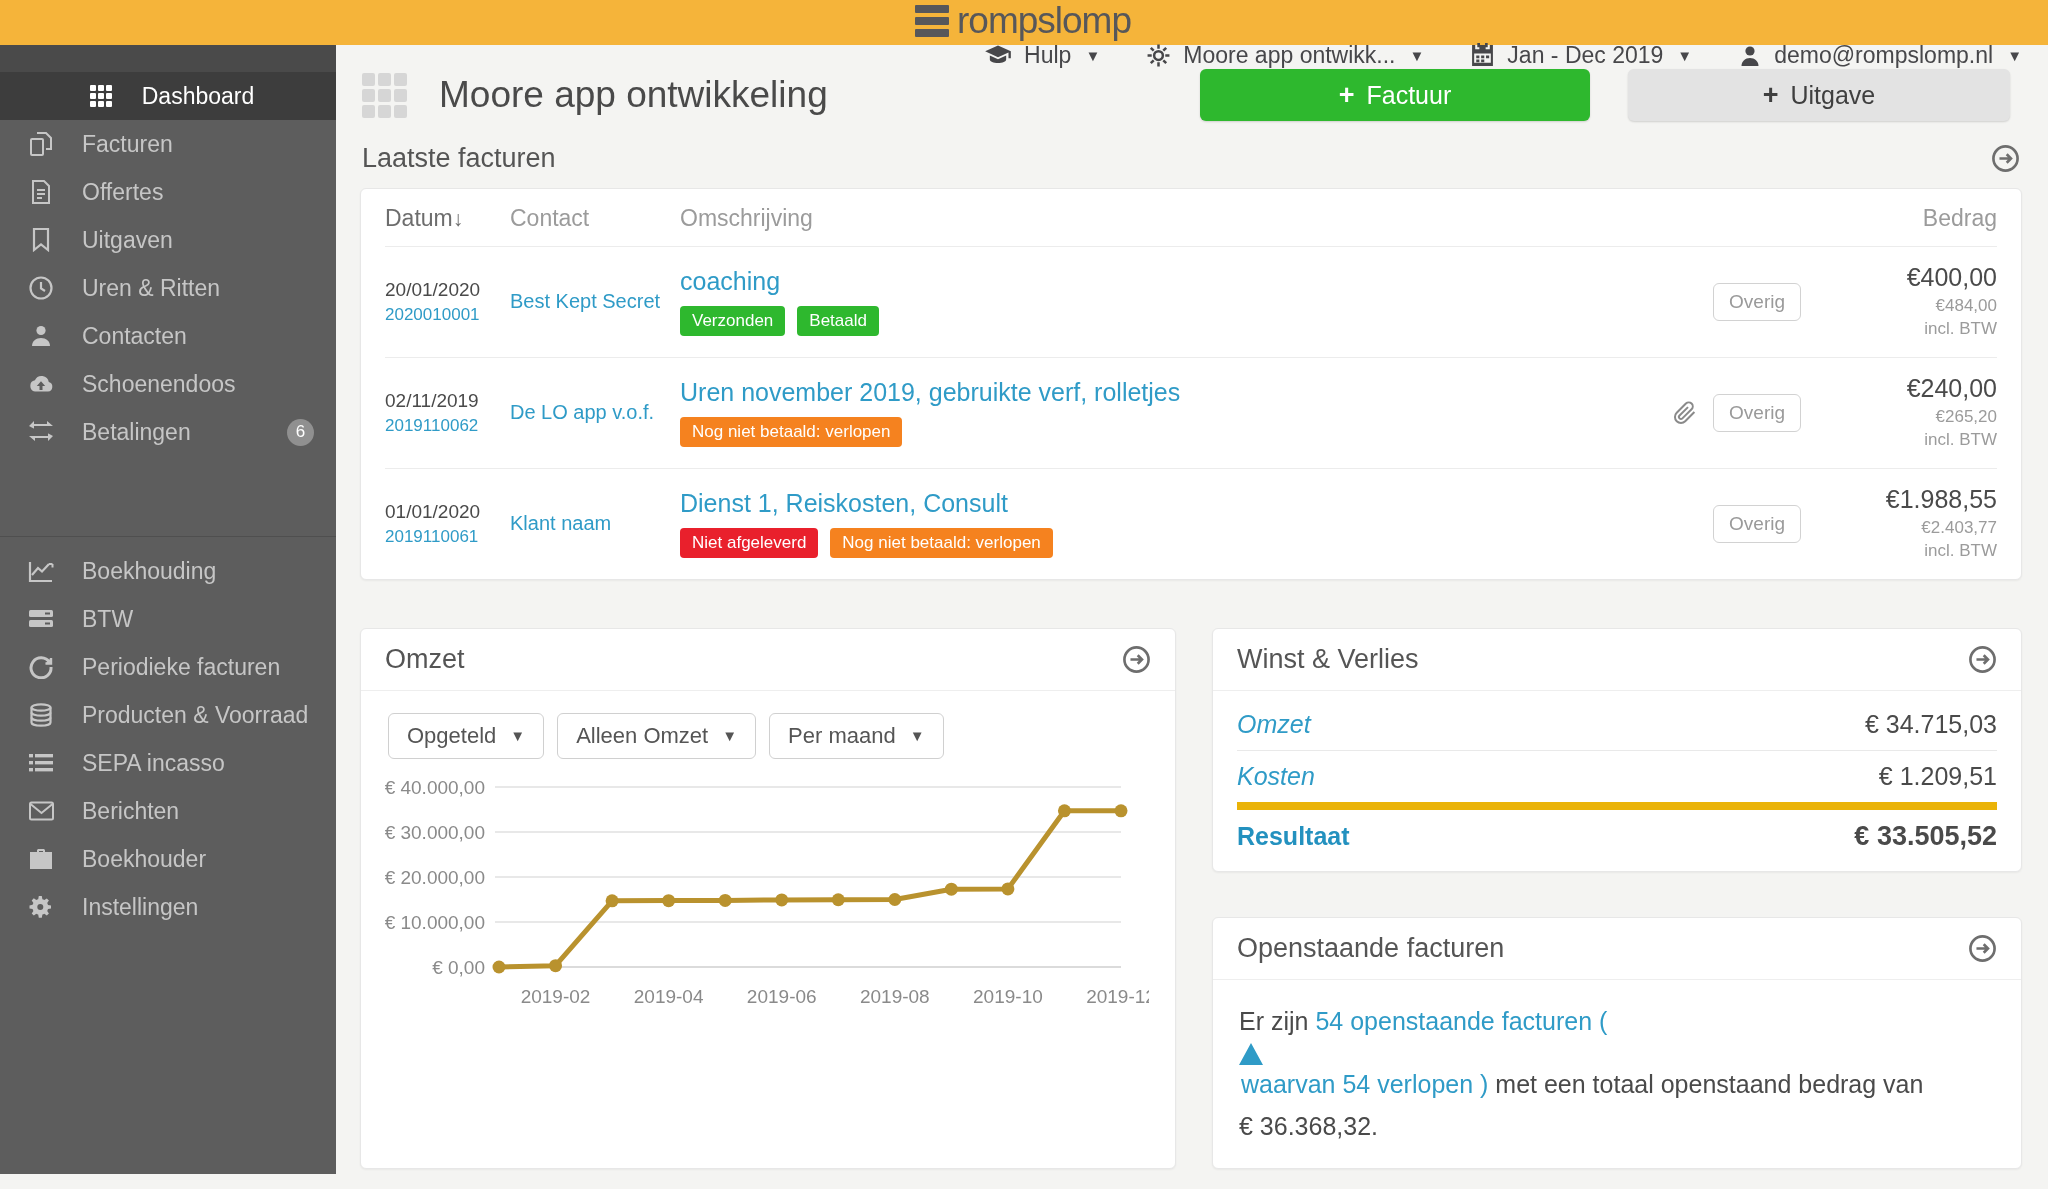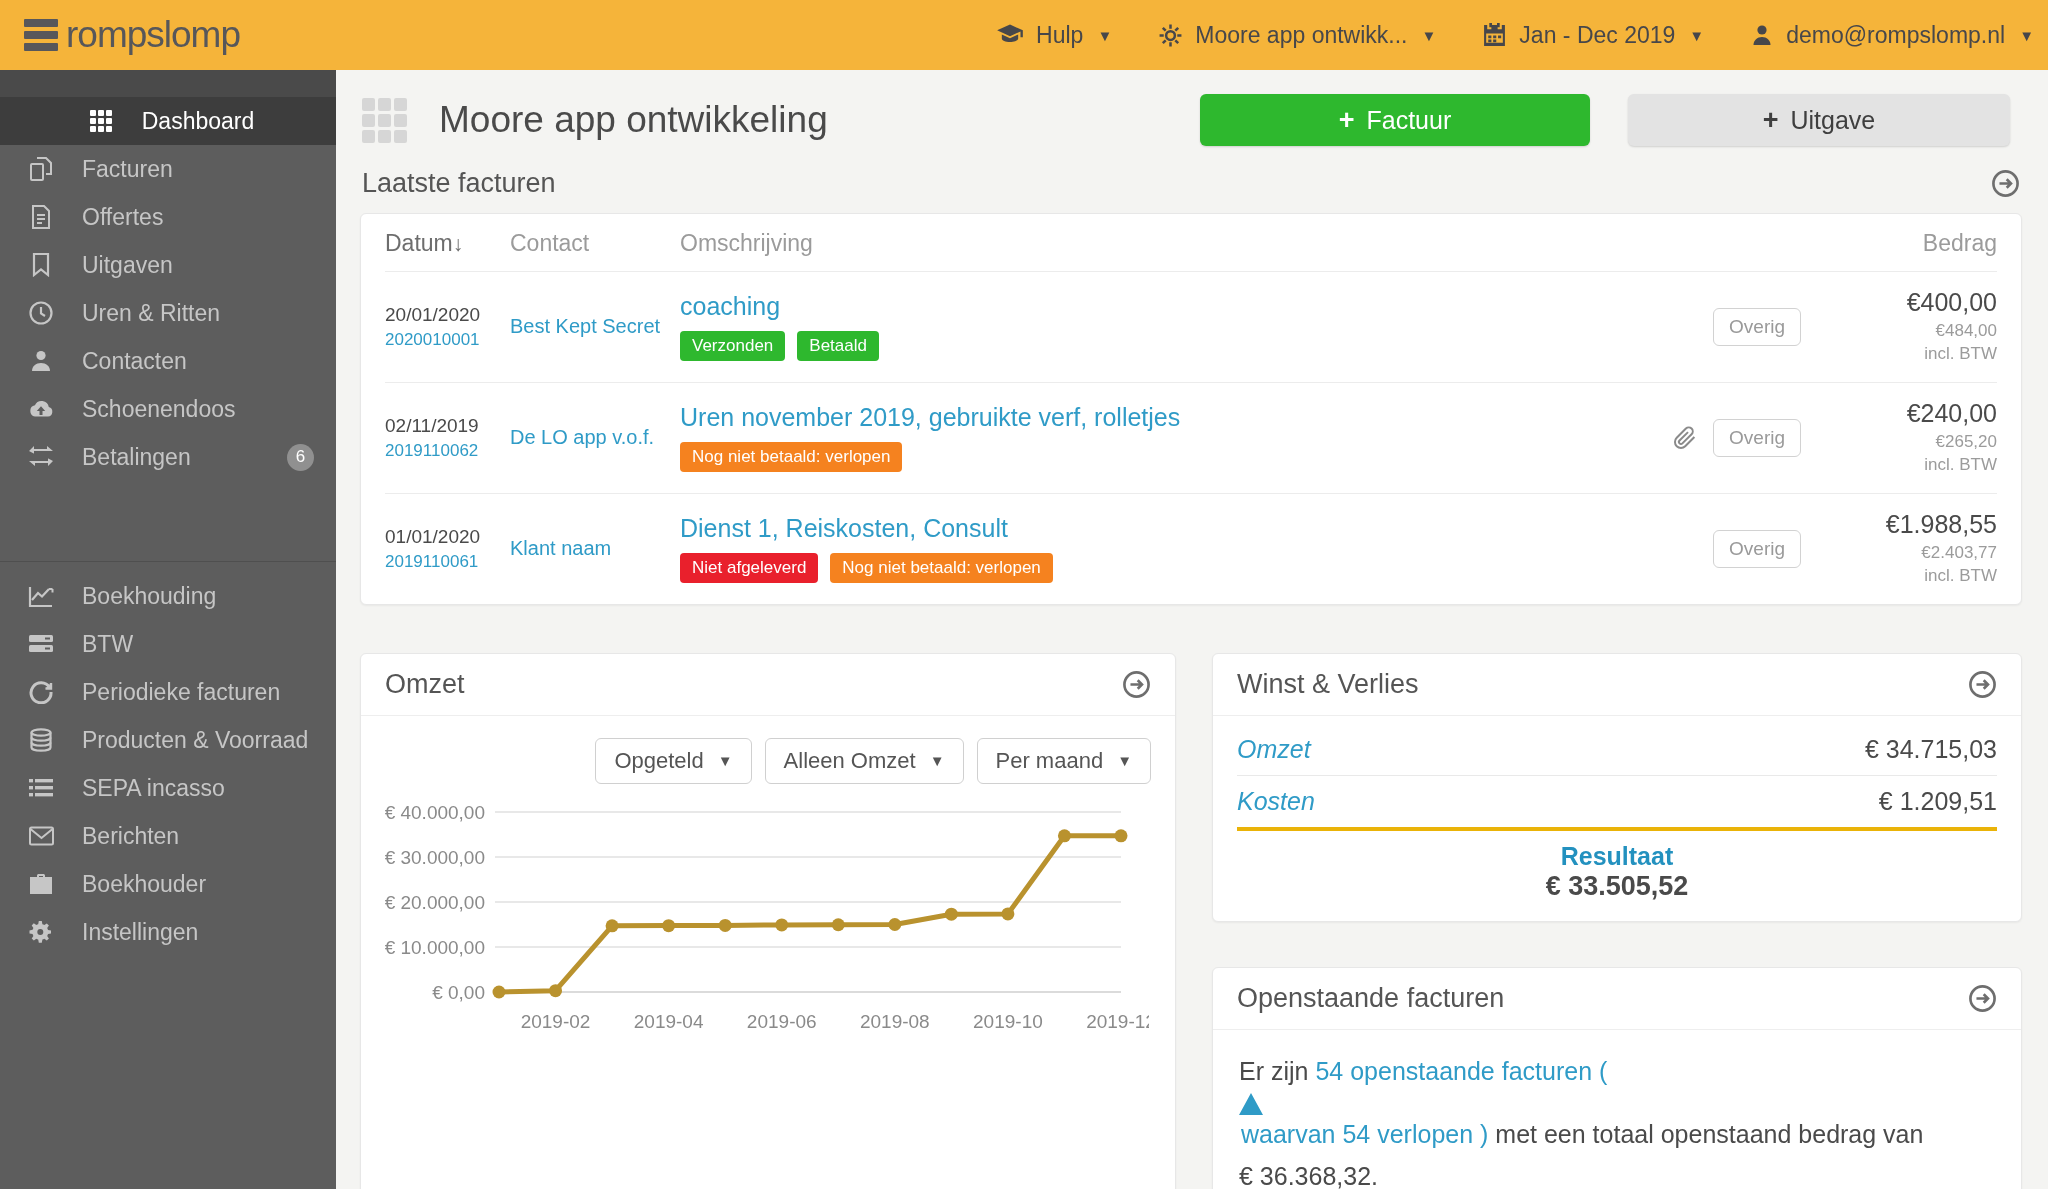--- a/index.html
+++ b/index.html
@@ -7,21 +7,21 @@
     --sidebar-text:#c6c6c6; --bg:#f4f4f2; --card:#ffffff; --border:#e7e7e7;
     --text:#4a4a4a; --muted:#9b9b9b; --blue:#2f9bc7; --blue-bold:#2391bf;
     --green:#2eb82e; --orangeb:#f5821f; --red:#e9202c; --gold:#b9922e;
   }
   *{box-sizing:border-box;margin:0;padding:0;}
   html,body{width:2048px;height:1189px;overflow:hidden;}
   body{background:var(--bg);font-family:"Liberation Sans",sans-serif;color:var(--text);}
   svg{display:block;}
 
   
-  .topbar{height:70px;background:var(--orange);display:flex;align-items:center;padding:0 14px 0 24px;}
+  .topbar{height:45px;background:var(--orange);display:flex;align-items:center;padding:0 26px 0 24px;flex-direction:column;}
   .logo{display:flex;align-items:center;gap:8px;color:#57575a;}
   .logo-bars{display:flex;flex-direction:column;gap:4px;}
   .logo-bars span{width:34px;height:8px;background:#57575a;border-radius:1px;}
   .logo-text{font-size:37px;font-weight:500;letter-spacing:-1px;}
   .topmenu{margin-left:auto;display:flex;align-items:center;gap:46px;}
   .topmenu-item{display:flex;align-items:center;gap:12px;color:#47474a;font-size:23px;cursor:pointer;}
   .caret{font-size:15px;color:#47474a;margin-left:2px;}
 
   
   .app{display:flex;height:1129px;}
@@ -82,31 +82,31 @@
   .badge.red{background:var(--red);}
   .overig-btn{background:#fff;border:1px solid #d2d2d2;border-radius:6px;color:#9a9a9a;font-size:19px;padding:7px 15px;cursor:pointer;font-family:inherit;}
   .amt-main{font-size:25px;color:#4a4a4a;margin-bottom:3px;}
   .amt-sub{font-size:17px;color:var(--muted);line-height:1.35;}
 
   
   .mid{display:flex;gap:36px;margin-top:48px;}
   .omzet-card{width:816px;flex-shrink:0;}
   .right-col{flex:1;display:flex;flex-direction:column;gap:45px;}
 
-  .filters{display:flex;justify-content:flex-end;gap:13px;margin:22px 24px 4px 0;padding-left:27px;}
+  .filters{display:flex;justify-content:flex-start;gap:13px;margin:22px 24px 4px 0;padding-left:27px;}
   .filter-btn{background:#fff;border:1px solid #d0d0d0;border-radius:6px;color:#555;font-size:22px;padding:9px 18px;display:flex;align-items:center;gap:12px;cursor:pointer;font-family:inherit;}
   .filter-btn .caret{color:#555;}
 
   
   .kv-rows{padding:0 24px;}
   .kv-row{display:flex;align-items:center;justify-content:space-between;padding:11px 0;border-top:1px solid #e9e9e9;}
   .kv-row:first-child{border-top:none;}
   .kv-label{font-size:25px;font-style:italic;color:var(--blue);cursor:pointer;}
   .kv-value{font-size:25px;color:#4a4a4a;}
-  .kv-row.result{border-top:4px solid #eab308;flex-direction:column;}
+  .kv-row.result{border-top:8px solid #eab308;}
   .kv-row.result .kv-label{font-style:normal;font-weight:700;color:var(--blue-bold);}
   .kv-row.result .kv-value{font-weight:700;font-size:27px;}
 
   .open-body{padding:22px 26px;font-size:25px;color:#4a4a4a;line-height:1.55;max-width:92%;}
   .warn-icon{color:var(--blue);vertical-align:-3px;margin:0 2px;}
 </style>
 </head>
 <body>
 
 <header class="topbar">

